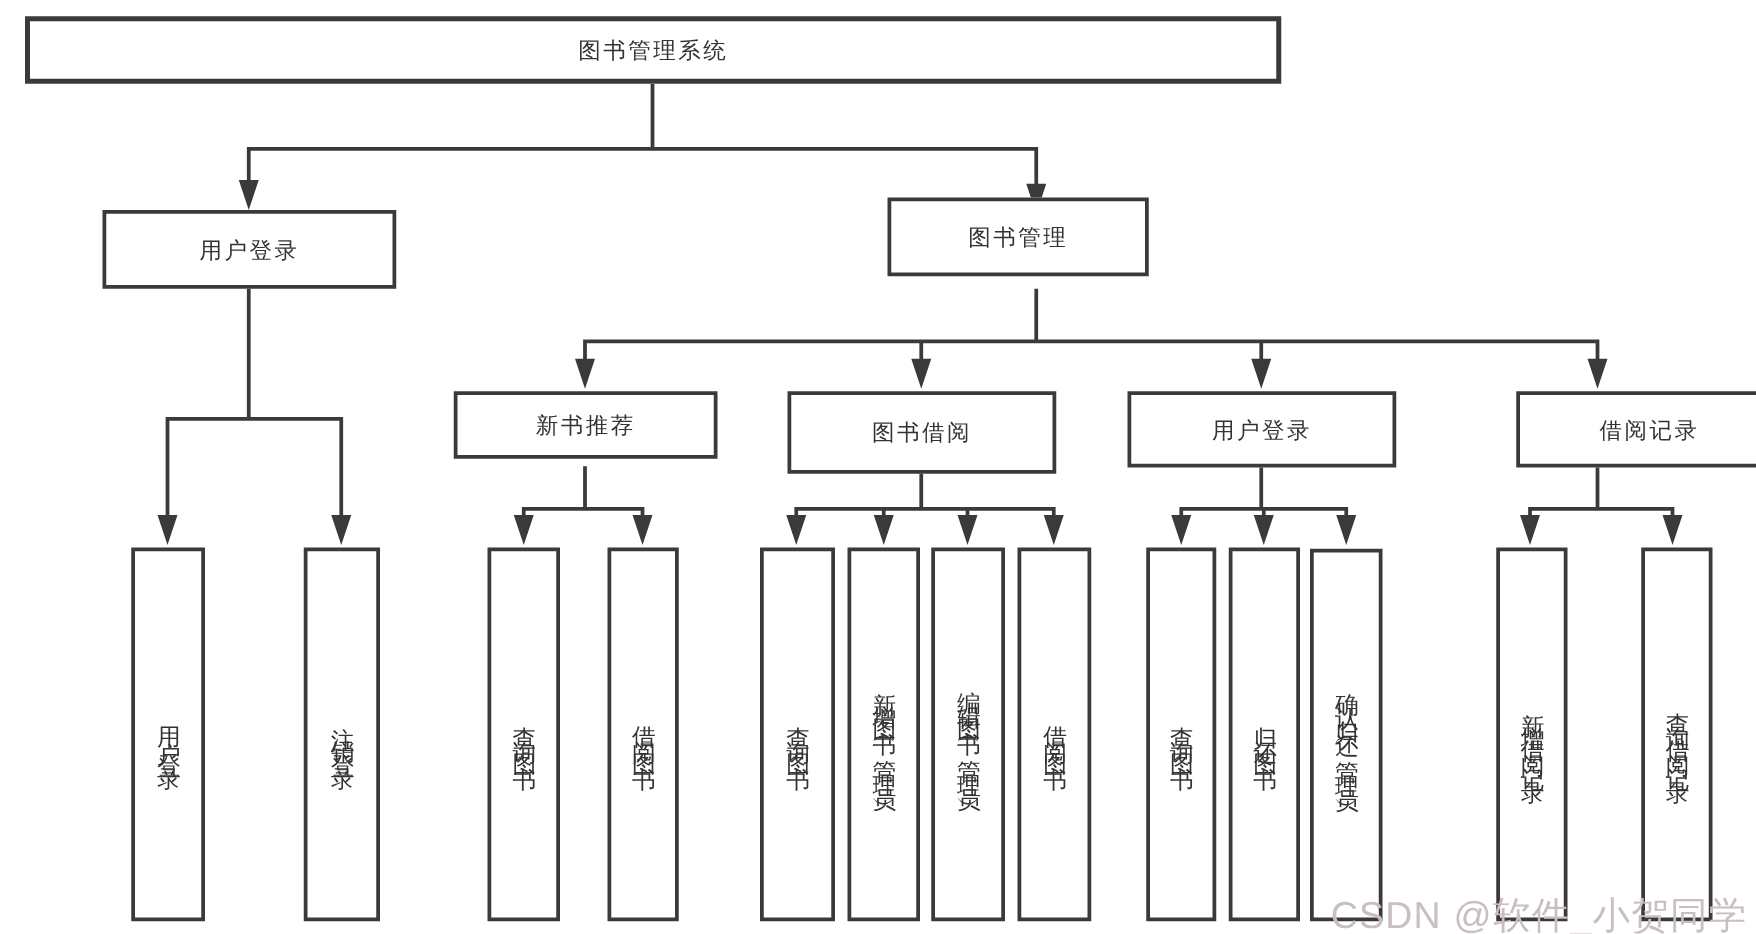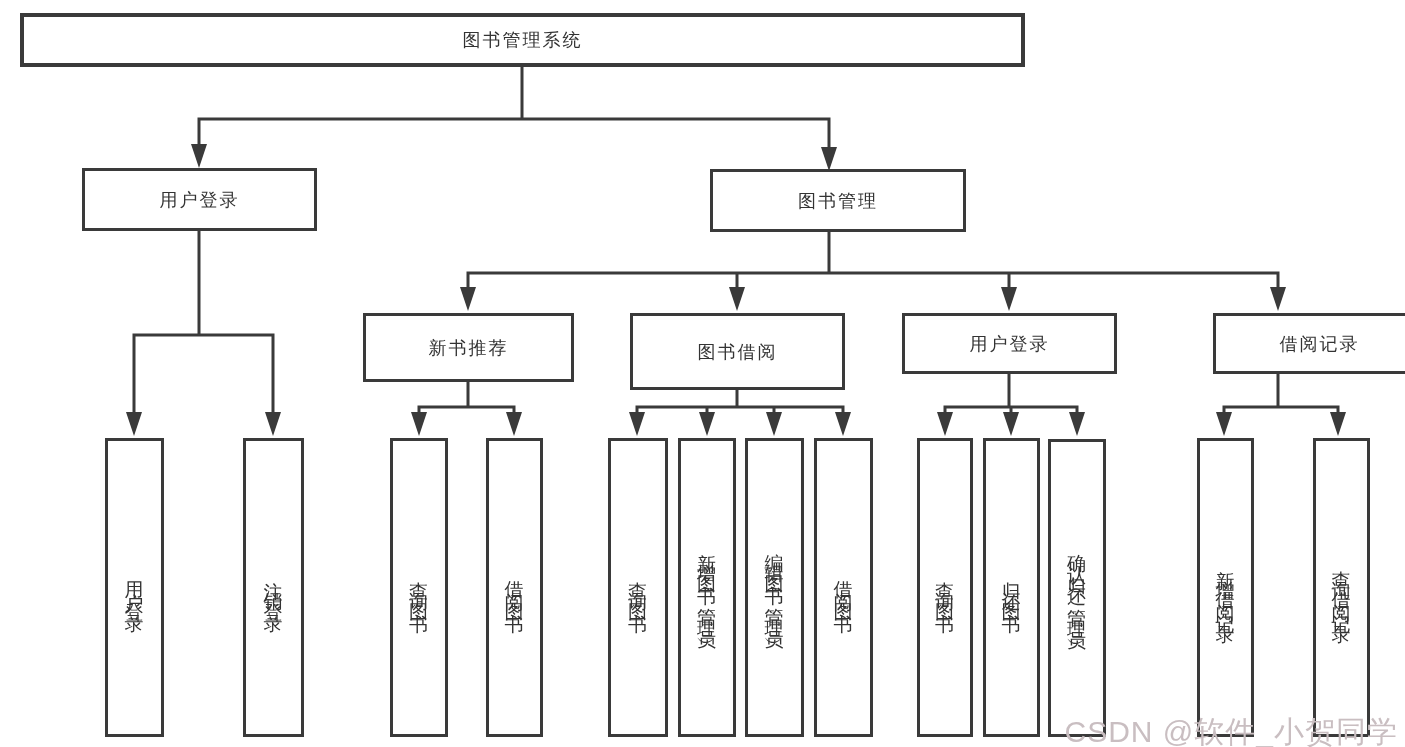--- a/index.html
+++ b/index.html
@@ -52,28 +52,28 @@
       M1330 412 L1346 412 L1338 436 Z"></path>
   </svg>
 
   <div class="box h root" style="left:20px;top:13px;width:1005px;height:54px">
     <span>图书管理系统</span>
   </div>
 
   <div class="box h" style="left:82px;top:168px;width:235px;height:63px">
     <span>用户登录</span>
   </div>
-  <div class="box h" style="left:710px;top:169px;width:256px;height:63px">
+  <div class="box h" style="left:710px;top:158px;width:209px;height:63px">
     <span>图书管理</span>
   </div>
 
-  <div class="box h" style="left:363px;top:313px;width:211px;height:69px">
+  <div class="box h" style="left:363px;top:313px;width:211px;height:54px">
     <span>新书推荐</span>
   </div>
-  <div class="box h" style="left:630px;top:313px;width:215px;height:77px">
+  <div class="box h" style="left:630px;top:313px;width:215px;height:66px">
     <span>图书借阅</span>
   </div>
   <div class="box h" style="left:902px;top:313px;width:215px;height:61px">
     <span>用户登录</span>
   </div>
   <div class="box h" style="left:1213px;top:313px;width:213px;height:61px">
     <span>借阅记录</span>
   </div>
 
   <div class="box v" style="left:105px;top:438px;width:59px;height:299px">

